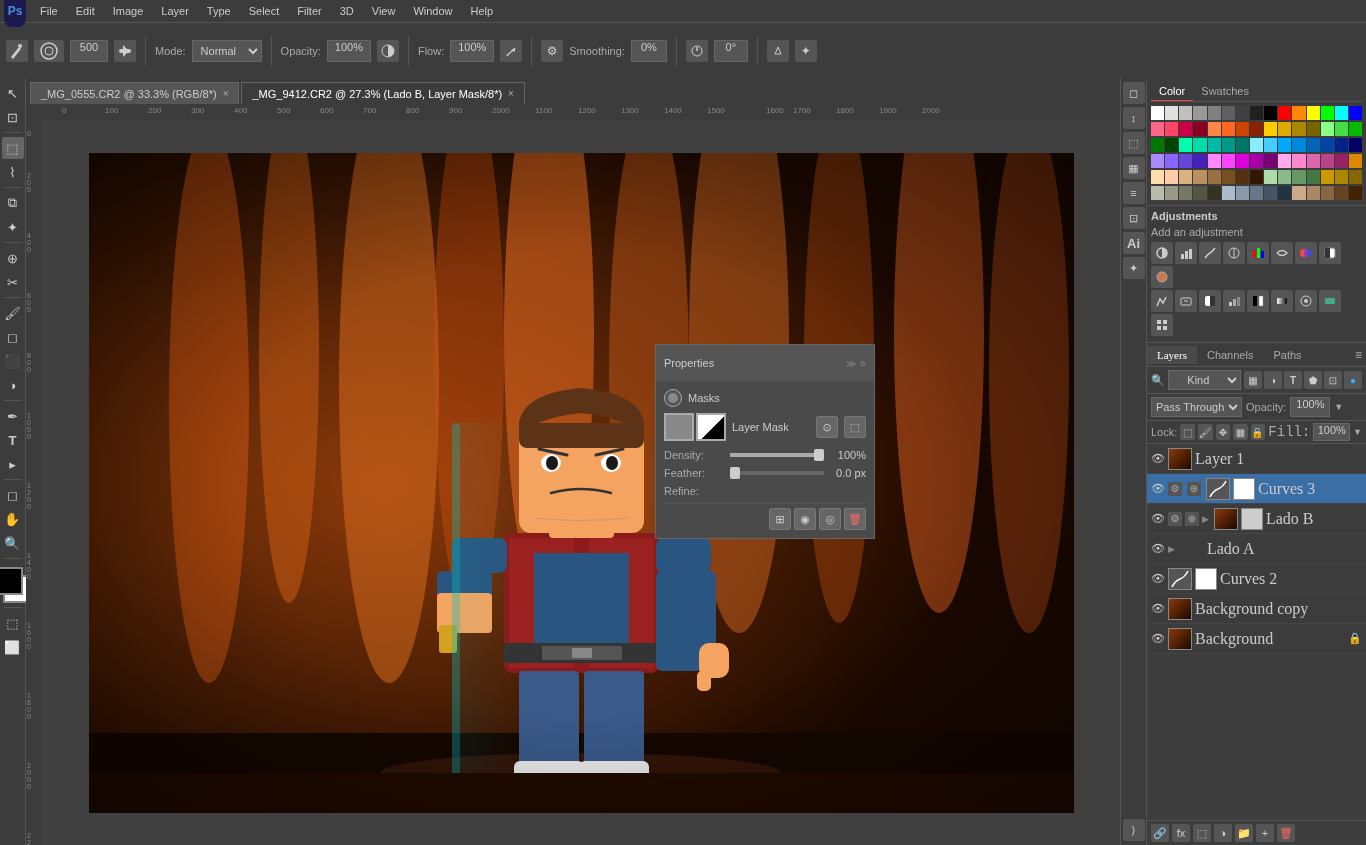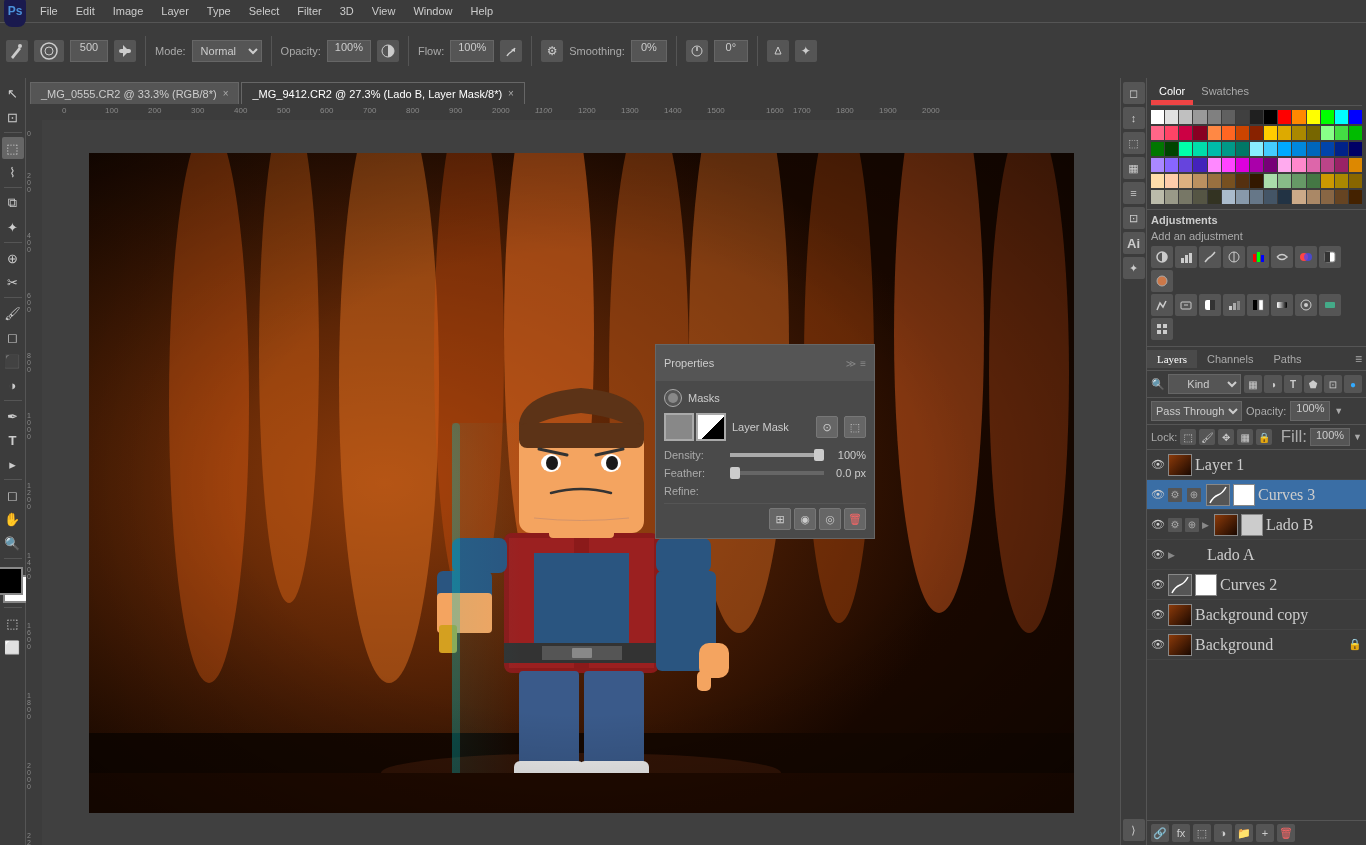--- a/index.html
+++ b/index.html
@@ -55,21 +55,21 @@
     .props-btn { flex: 1; height: 22px; background: #666; border: 1px solid #777; color: #ccc; font-size: 11px; cursor: pointer; display: flex; align-items: center; justify-content: center; }
     .icon-btn { width: 22px; height: 22px; background: #666; border: 1px solid #777; color: #ccc; font-size: 11px; cursor: pointer; display: flex; align-items: center; justify-content: center; border-radius: 2px; }
 
     
     #right-panels { width: 220px; background: #3c3c3c; display: flex; flex-direction: column; border-left: 1px solid #555; }
 
     
     #color-swatches { flex: 0 0 auto; padding: 4px; }
     .panel-tabs { display: flex; border-bottom: 1px solid #555; margin-bottom: 4px; }
     .panel-tab { padding: 3px 8px; font-size: 11px; color: #aaa; cursor: pointer; }
-    .panel-tab.active { color: #fff; border-bottom: 5px solid #ef4444; }
+    .panel-tab.active { color: #fff; border-bottom: 1px solid #ef4444; }
     .swatch { width: 14px; height: 14px; cursor: pointer; }
     .color-row { display: flex; gap: 1px; margin-bottom: 1px; }
 
     
     #adjustments-panel { flex: 0 0 auto; padding: 4px; border-top: 1px solid #555; }
     .adj-title { font-size: 11px; color: #ccc; margin-bottom: 4px; font-weight: bold; }
     .adj-row { display: flex; gap: 2px; margin-bottom: 2px; flex-wrap: wrap; }
     .adj-icon { width: 22px; height: 22px; background: #555; border-radius: 2px; display: flex; align-items: center; justify-content: center; cursor: pointer; font-size: 10px; color: #ccc; }
 
     
@@ -82,21 +82,21 @@
     .layers-kind { background: #555; border: 1px solid #666; color: #ccc; font-size: 11px; height: 20px; flex: 1; text-align: center; }
     .layers-filter-icons { display: flex; gap: 2px; }
     .filter-icon { width: 18px; height: 18px; background: #555; display: flex; align-items: center; justify-content: center; font-size: 10px; color: #ccc; cursor: pointer; border-radius: 2px; }
     .layers-options { display: flex; align-items: center; padding: 3px 4px; gap: 4px; border-bottom: 1px solid #555; flex-wrap: wrap; }
     .blend-mode { background: #555; border: 1px solid #666; color: #ccc; font-size: 11px; height: 20px; min-width: 90px; }
     .opacity-label { font-size: 11px; color: #aaa; }
     .opacity-input { width: 40px; height: 20px; background: #555; border: 1px solid #666; color: #ccc; font-size: 11px; text-align: center; }
     .layers-lock { display: flex; align-items: center; padding: 2px 4px; gap: 3px; border-bottom: 1px solid #555; }
     .lock-label { font-size: 11px; color: #aaa; }
     .lock-icon { width: 16px; height: 16px; background: #555; display: flex; align-items: center; justify-content: center; font-size: 10px; cursor: pointer; border-radius: 2px; }
-    .fill-label { font-size: 17px; color: #aaa; margin-left: auto; }
+    .fill-label { font-size: 14px; color: #aaa; margin-left: auto; font-family: Liberation Mono, monospace; }
     .fill-input { width: 40px; height: 18px; background: #555; border: 1px solid #666; color: #ccc; font-size: 11px; text-align: center; }
     .layers-list { flex: 1; overflow-y: auto; }
     .layer-item { display: flex; align-items: center; padding: 3px 4px; gap: 3px; height: 30px; cursor: pointer; border-bottom: 1px solid #444; }
     .layer-item.selected { background: #3a6ea5; }
     .layer-vis { width: 14px; height: 14px; display: flex; align-items: center; justify-content: center; font-size: 11px; cursor: pointer; color: #ccc; }
     .layer-thumb { width: 24px; height: 22px; background: #666; border: 1px solid #888; flex-shrink: 0; overflow: hidden; }
     .layer-name { font-size: 16px; color: #ccc; flex: 1; font-family: Liberation Serif, serif; }
     .layer-lock { font-size: 11px; color: #888; margin-left: auto; }
     .layer-icon { width: 14px; height: 14px; background: #555; display: flex; align-items: center; justify-content: center; font-size: 9px; cursor: pointer; border-radius: 1px; }
     .layer-mask-thumb { width: 22px; height: 22px; background: #ccc; border: 1px solid #888; flex-shrink: 0; }

